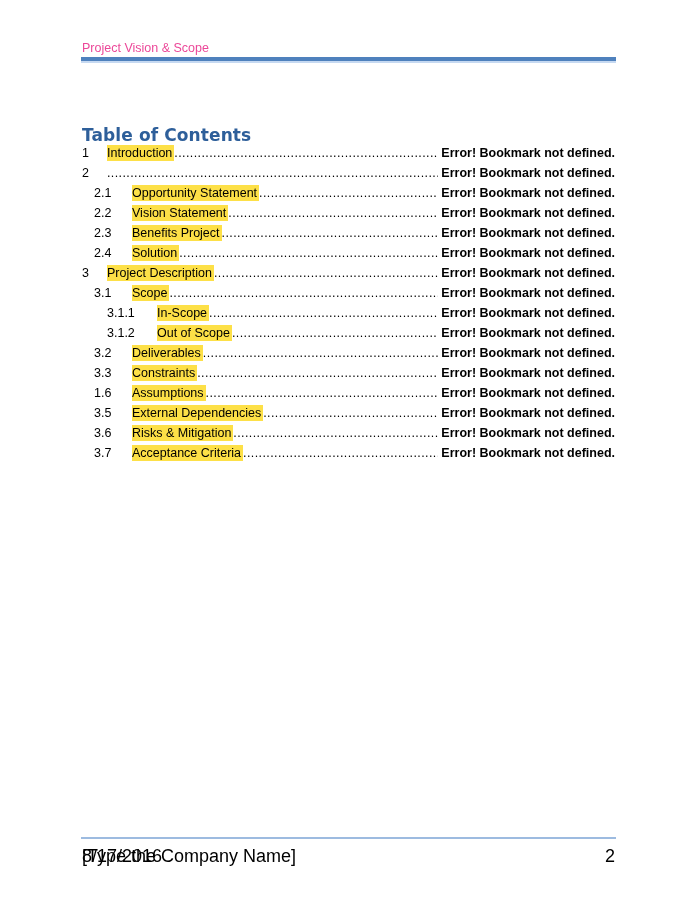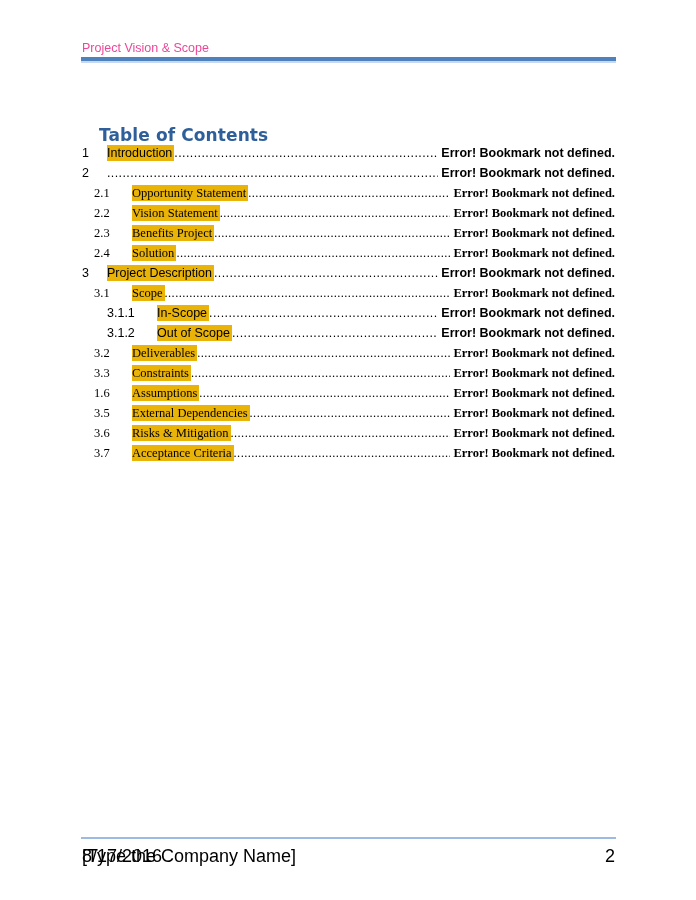--- a/index.html
+++ b/index.html
@@ -13,45 +13,45 @@
     }
     .header-rule {
       position: absolute; left: 81px; width: 535px; top: 57px; height: 4px;
       background: #4f81bd;
     }
     .header-rule2 {
       position: absolute; left: 81px; width: 535px; top: 61px; height: 2px;
       background: #c6d9f1;
     }
     .toc-title {
-      position: absolute; left: 99px; top: 125px;
+      position: absolute; left: 82px; top: 125px;
       font-family: "DejaVu Sans", sans-serif; font-weight: bold;
       font-size: 17px; color: #2e5f9a; letter-spacing: 0.1px;
     }
     .toc {
       position: absolute; left: 82px; top: 145px; width: 533px;
     }
     .toc-row {
       position: relative; height: 20px; line-height: 16px;
       font-size: 12.5px; display: flex; align-items: baseline;
     }
     .toc-num { display: inline-block; flex: 0 0 auto; }
-    .toc-label { flex: 0 0 auto; white-space: nowrap; background: #eab308; padding-right: 2px; }
+    .toc-label { flex: 0 0 auto; white-space: nowrap; background: #fde047; padding-right: 2px; }
     .toc-leader {
       flex: 1 1 auto; overflow: hidden; white-space: nowrap; color: #000;
       letter-spacing: 0.4px;
     }
     .toc-leader::before {
       content: "................................................................................................................................................................";
     }
     .toc-page {
       flex: 0 0 auto; font-weight: bold; padding-left: 3px; white-space: nowrap;
     }
     .lvl1 .toc-num { width: 25px; }
-    .lvl2 { padding-left: 12px; font-family: Liberation Serif, serif; }
+    .lvl2 { padding-left: 12px; }
     .lvl2 .toc-num { width: 38px; }
     .lvl3 { padding-left: 25px; }
     .lvl3 .toc-num { width: 50px; }
     .footer-rule {
       position: absolute; left: 81px; width: 535px; top: 837px; height: 2px;
       background: #9dbbe0;
     }
     .footer {
       position: absolute; left: 82px; width: 533px; top: 846px;
       font-size: 18px; display: flex; justify-content: space-between;

